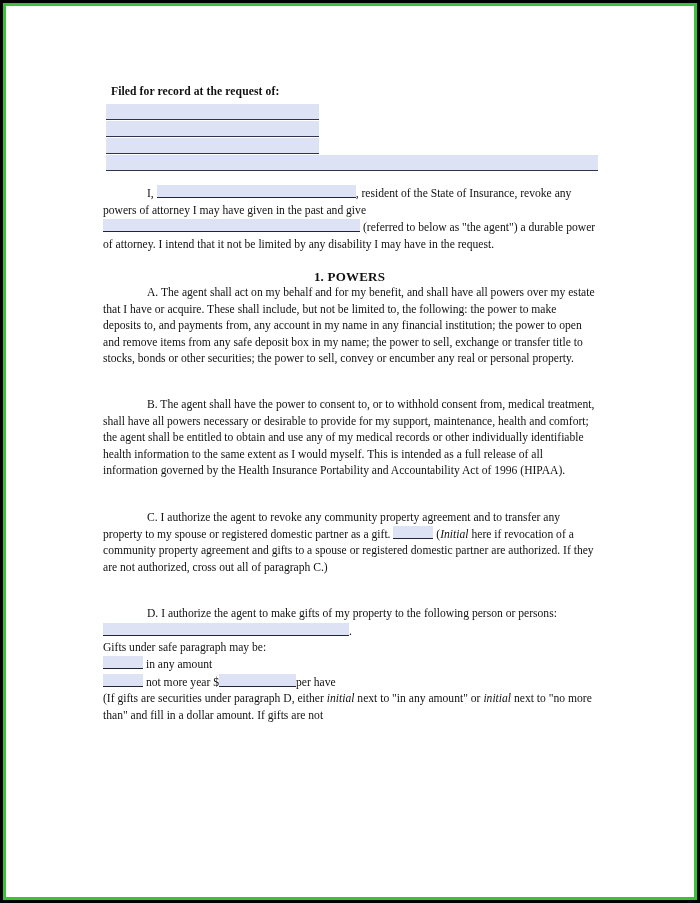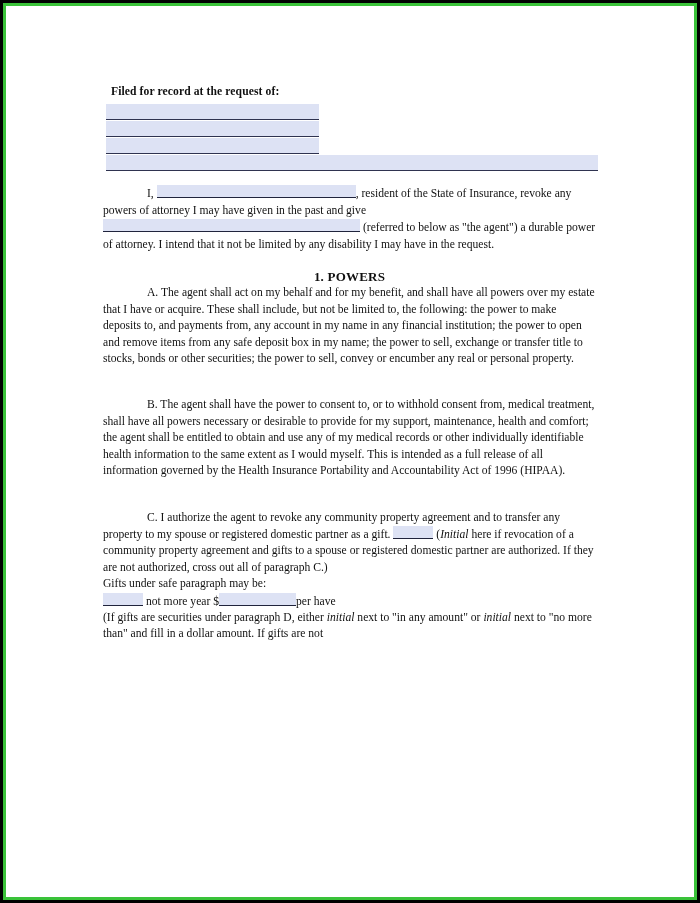--- a/index.html
+++ b/index.html
@@ -153,23 +153,32 @@
           <span class="indent"></span><span>B. The agent shall have the power to consent to, or to withhold consent from, medical treatment, shall have all powers necessary or desirable to provide for my support, maintenance, health and comfort; the agent shall be entitled to obtain and use any of my medical records or other individually identifiable health information to the same extent as I would myself. This is intended as a full release of all information governed by the Health Insurance Portability and Accountability Act of 1996 (HIPAA).</span>
         </p>
 
         <p class="para">
           <span class="indent"></span><span>C. I authorize the agent to revoke any community property agreement and</span>
           <span>to transfer any property to my spouse or registered domestic partner as a gift.</span>
           <span class="blank blank-init"></span>
           <span>(</span><em>Initial</em><span> here if revocation of a community property agreement and gifts to a spouse or registered domestic partner are authorized. If they are not authorized, cross out all of paragraph C.)</span>
         </p>
 
+        <p class="para">
+          <span class="indent"></span><span>D. I authorize the agent to make gifts of my property to the following</span>
+          <span>person or persons:</span>
+          <span class="blank blank-person"></span><span>.</span>
+        </p>
 
         <p class="sub-line">Gifts under safe paragraph may be:</p>
 
+        <p class="sub-line">
+          <span class="blank blank-init"></span>
+          <span>in any amount</span>
+        </p>
 
         <p class="sub-line">
           <span class="blank blank-init"></span>
           <span>not more year $</span><span class="blank blank-amount"></span><span>per have</span>
         </p>
 
         <p class="para">
           <span>(If gifts are securities under paragraph D, either </span><em>initial</em><span> next to "in any amount" or </span><em>initial</em><span> next to "no more than" and fill in a dollar amount. If gifts are not</span>
         </p>
 

